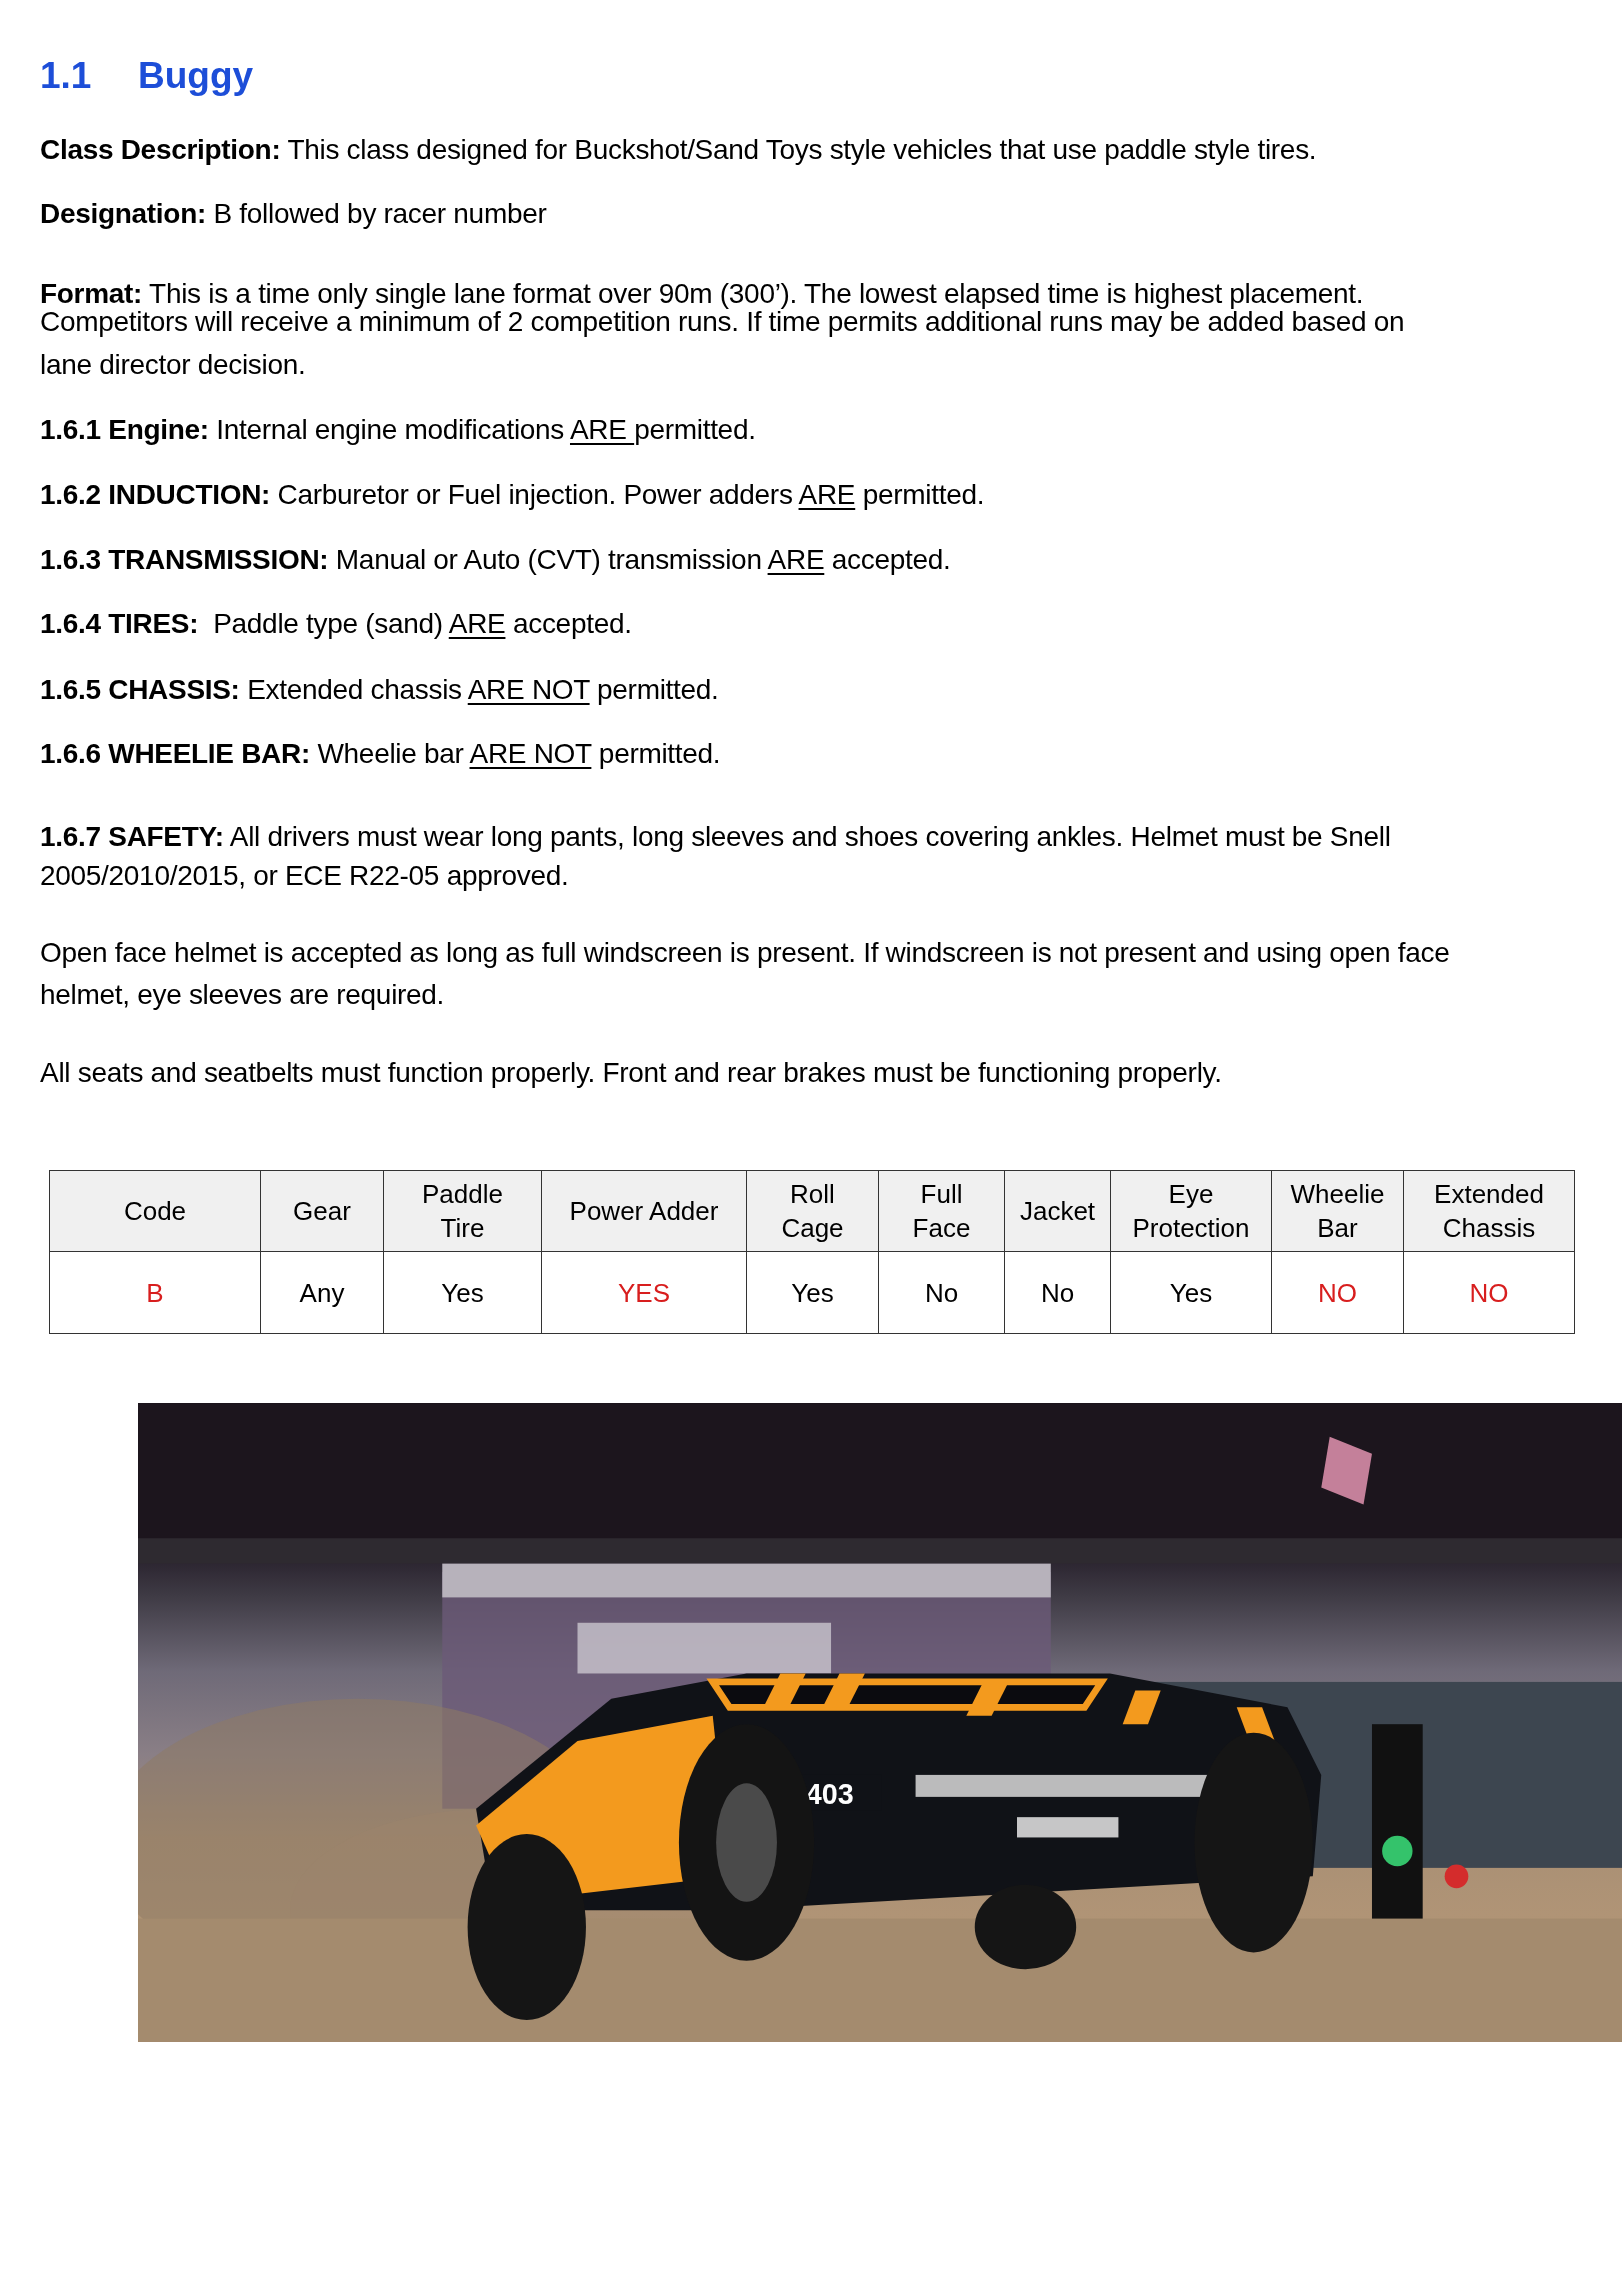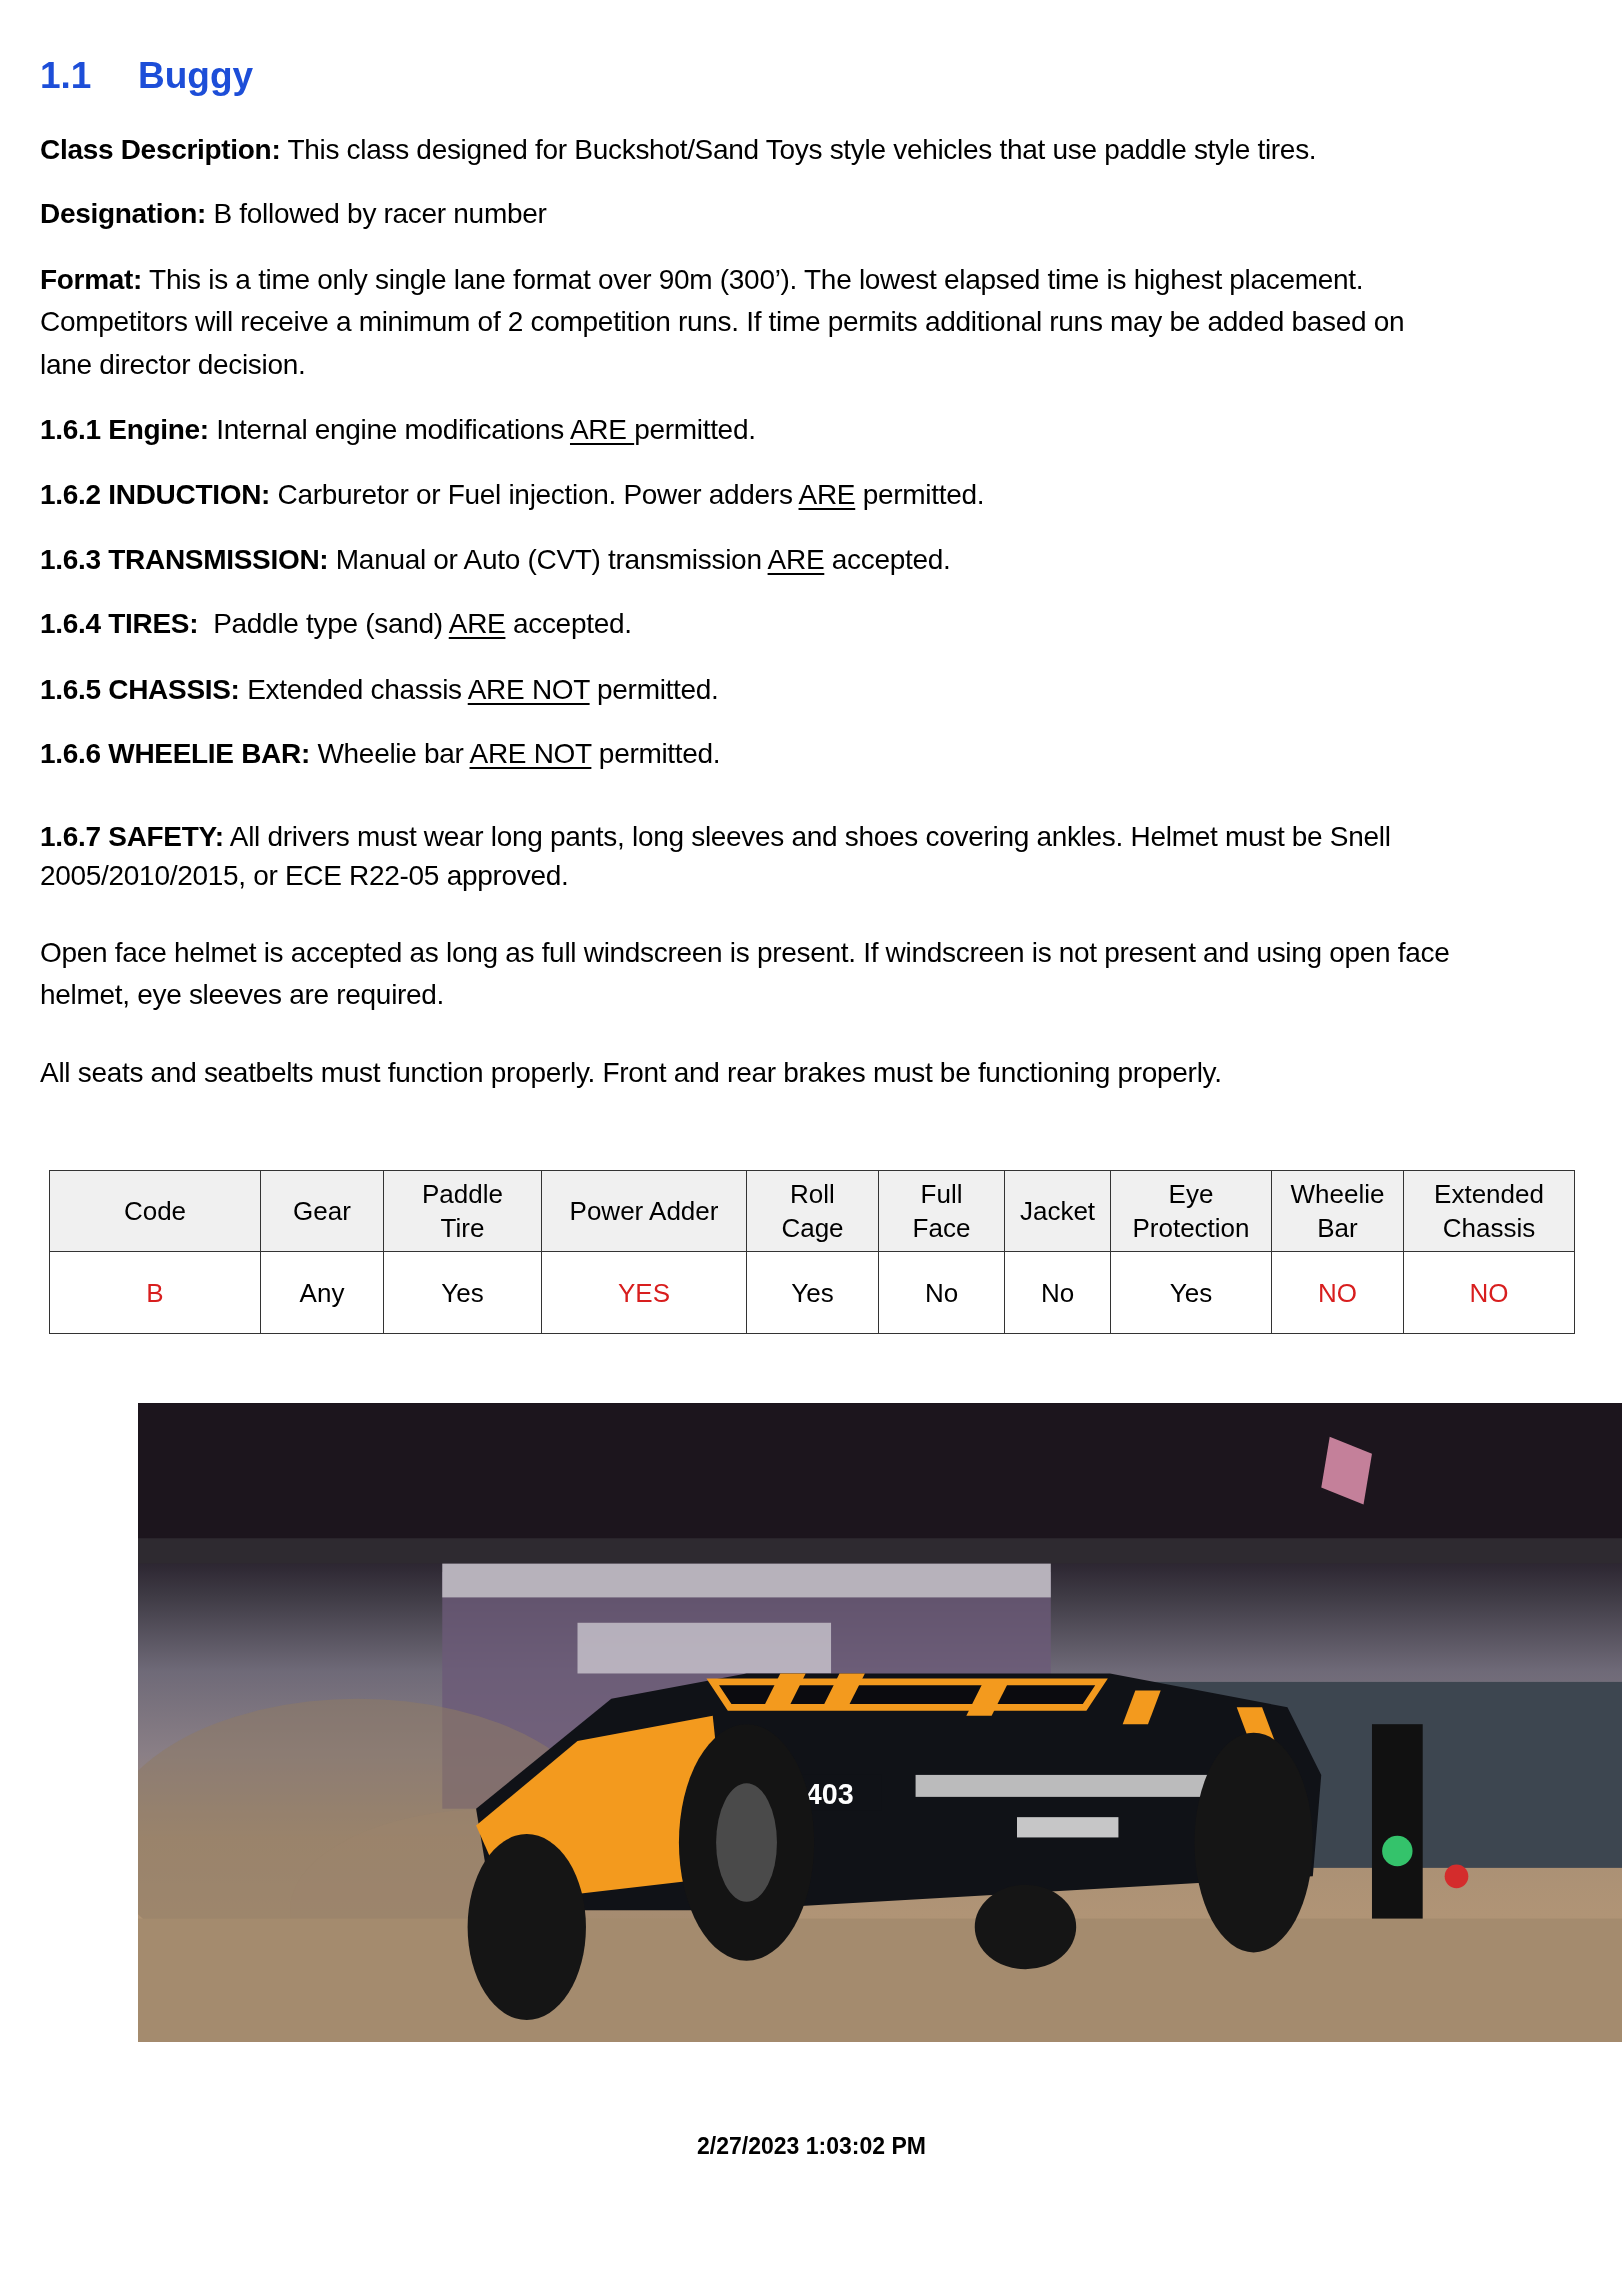--- a/index.html
+++ b/index.html
@@ -22,21 +22,21 @@
 </style>
 </head>
 <body>
 
 <div id="title"><span class="num">1.1</span><span>Buggy</span></div>
 
 <div class="line" style="top:133px;"><span class="b">Class Description:</span><span> This class designed for Buckshot/Sand Toys style vehicles that use paddle style tires.</span></div>
 
 <div class="line" style="top:197px;"><span class="b">Designation:</span><span> B followed by racer number</span></div>
 
-<div class="line" style="top:263px;"><span class="b">Format:</span><span> This is a time only single lane format over 90m (300’). The lowest elapsed time is highest placement.</span></div>
+<div class="line" style="top:277px;"><span class="b">Format:</span><span> This is a time only single lane format over 90m (300’). The lowest elapsed time is highest placement.</span></div>
 <div class="line" style="top:305px;">Competitors will receive a minimum of 2 competition runs. If time permits additional runs may be added based on</div>
 <div class="line" style="top:348px;">lane director decision.</div>
 
 <div class="line" style="top:413px;"><span class="b">1.6.1 Engine:</span><span> Internal engine modifications </span><span class="u" style="white-space:pre">ARE </span><span>permitted.</span></div>
 
 <div class="line" style="top:478px;"><span class="b">1.6.2 INDUCTION:</span><span> Carburetor or Fuel injection. Power adders </span><span class="u">ARE</span><span> permitted.</span></div>
 
 <div class="line" style="top:543px;"><span class="b">1.6.3 TRANSMISSION:</span><span> Manual or Auto (CVT) transmission </span><span class="u">ARE</span><span> accepted.</span></div>
 
 <div class="line" style="top:607px; white-space:pre;"><span class="b">1.6.4 TIRES:</span><span>  Paddle type (sand) </span><span class="u">ARE</span><span> accepted.</span></div>
@@ -133,15 +133,14 @@
 
     <ellipse cx="720" cy="520" rx="80" ry="140" fill="#141414"></ellipse>
     <ellipse cx="720" cy="520" rx="36" ry="70" fill="#4a4a4a"></ellipse>
     <ellipse cx="460" cy="620" rx="70" ry="110" fill="#151515"></ellipse>
     <ellipse cx="1320" cy="520" rx="70" ry="130" fill="#151515"></ellipse>
     <ellipse cx="1050" cy="620" rx="60" ry="50" fill="#151515"></ellipse>
   </svg>
 </div>
 
 <div id="footer">
-  <div>2/27/2023 1:03:02 PM</div>
 </div>
 
 
 </body></html>

